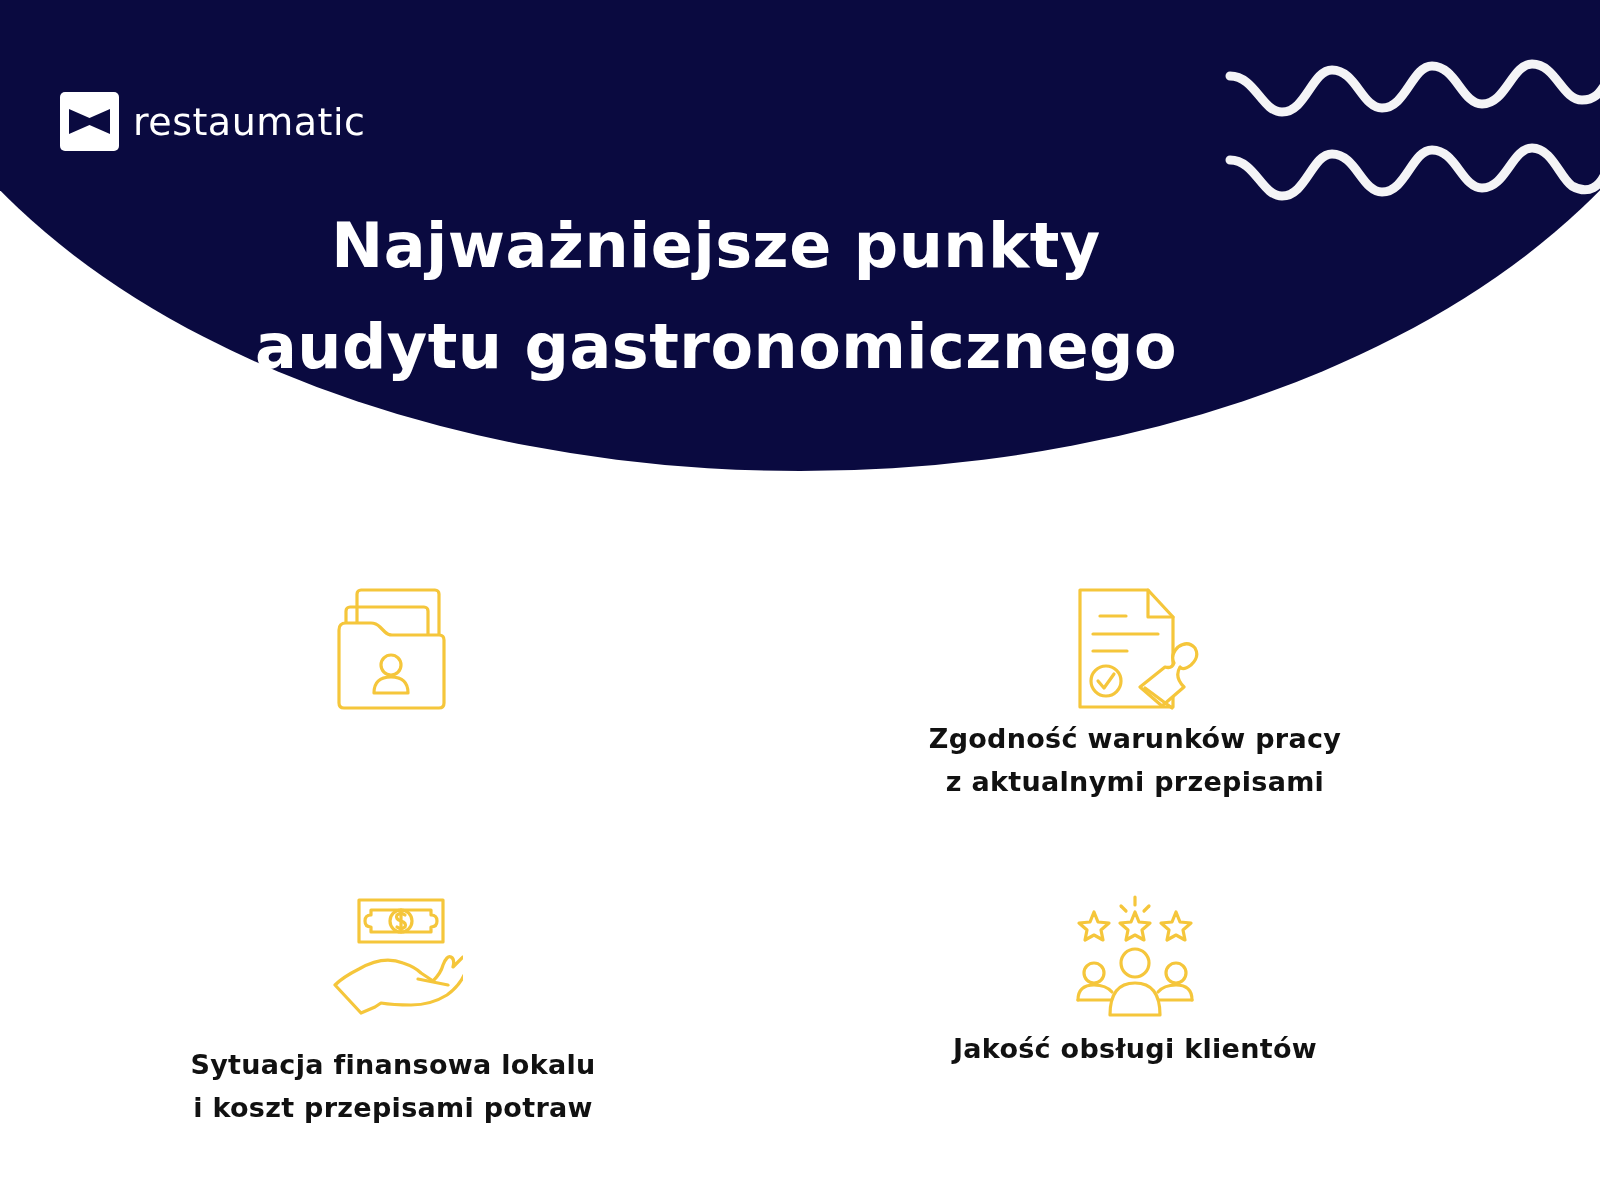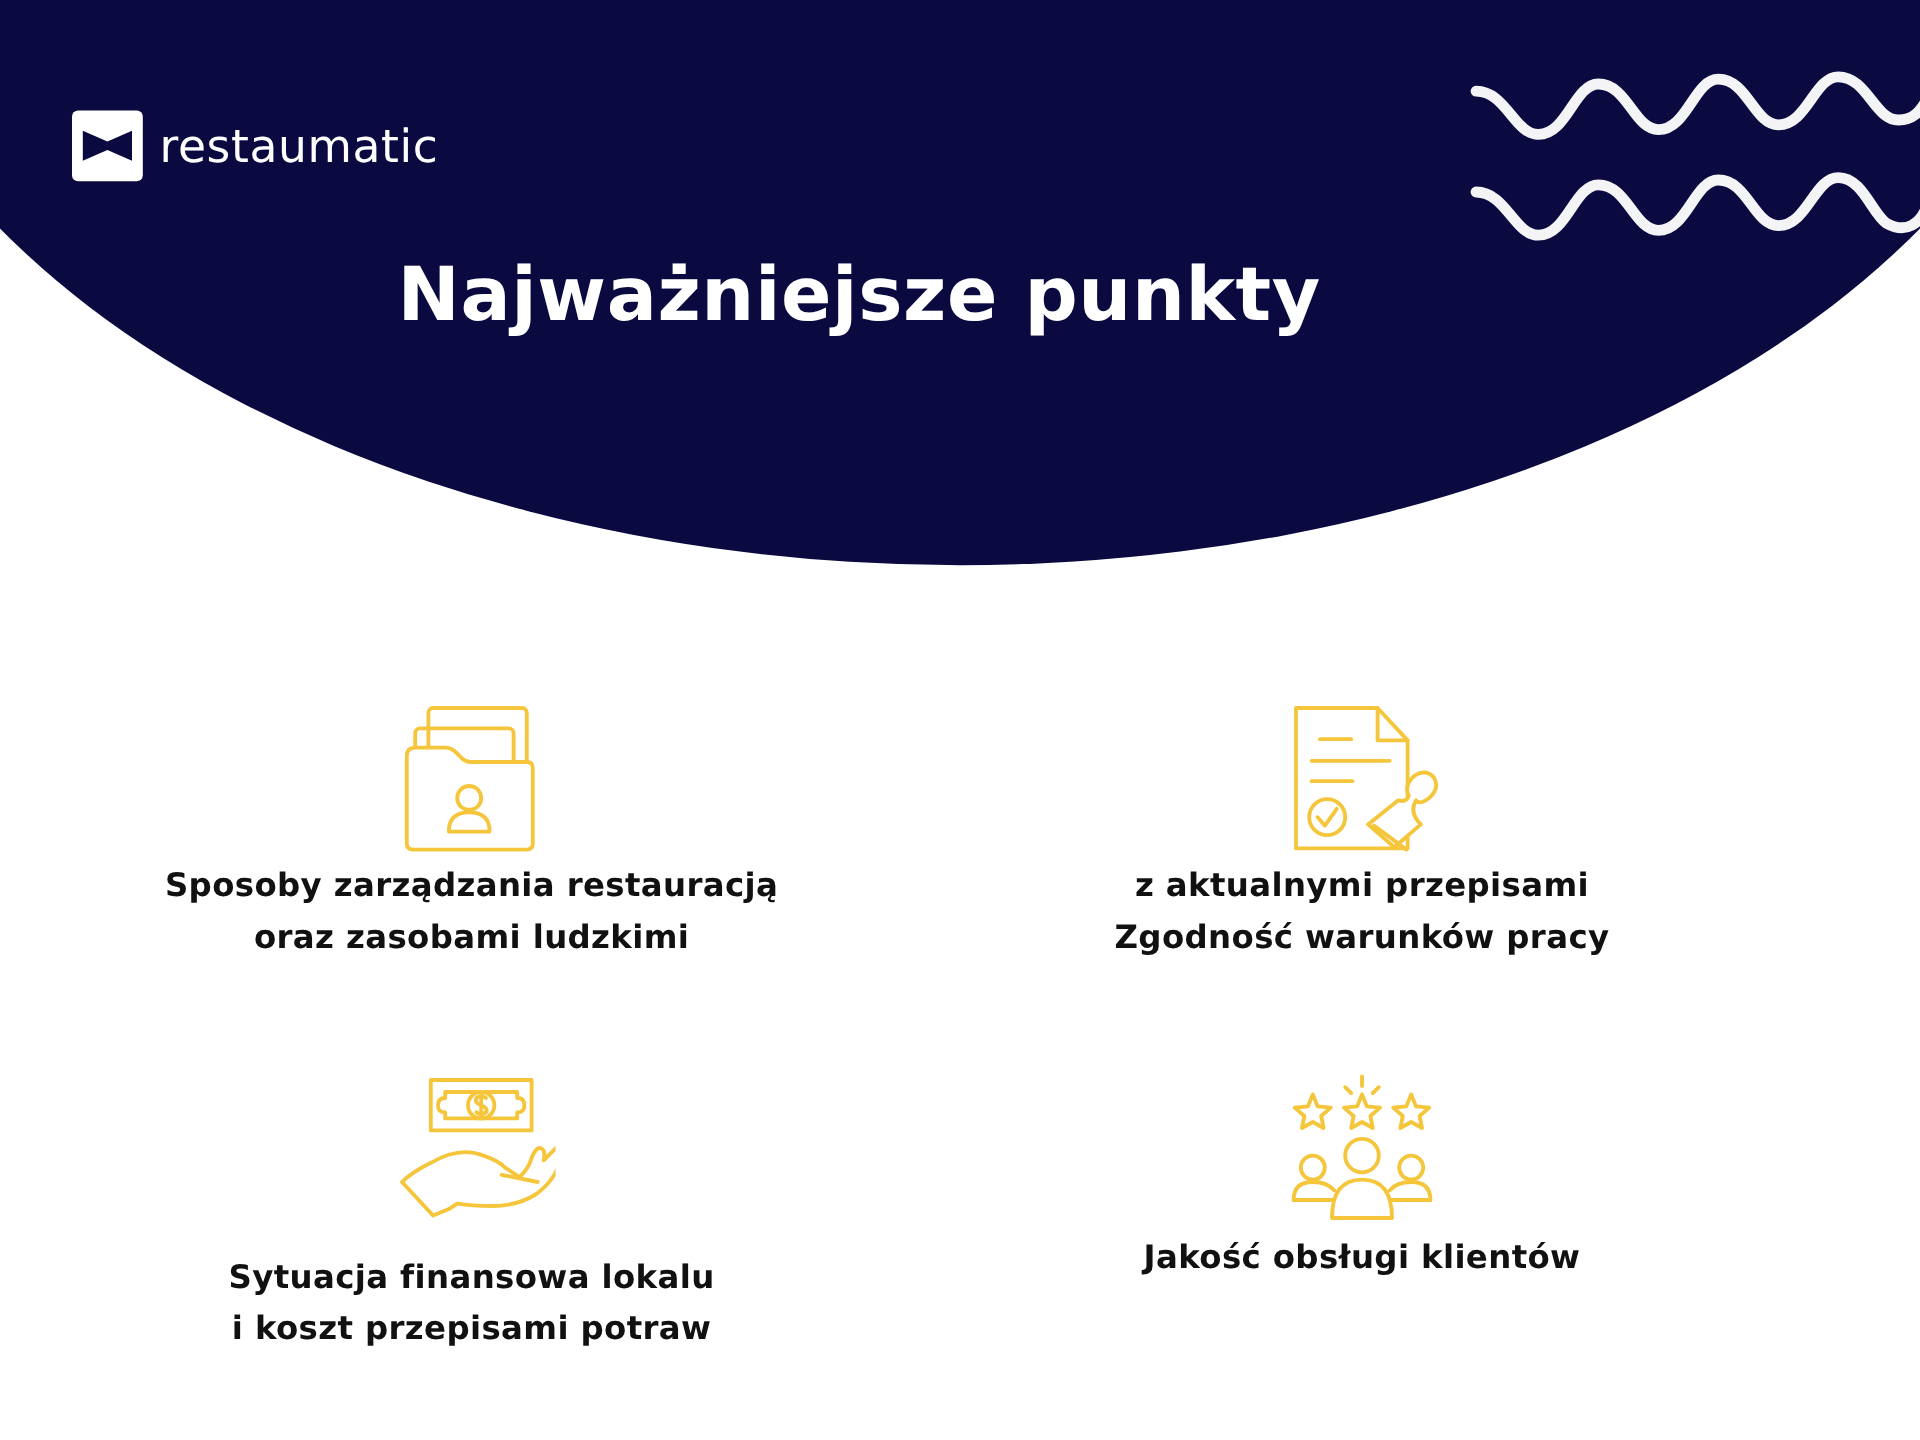--- a/index.html
+++ b/index.html
@@ -45,51 +45,48 @@
   <div class="logo-mark">
     <svg width="59" height="59" viewBox="0 0 59 59">
       <path d="M9,17 L29.5,26 L50,17 L50,42 L29.5,33 L9,42 Z" fill="#0a0a40"></path>
     </svg>
   </div>
   <span class="logo-text">restaumatic</span>
 </div>
 
 <div class="title">
   <div>Najważniejsze punkty</div>
+  <div>audytu gastronomicznego</div>
 </div>
 
 <div class="card" style="left:43px; top:585px;">
   <svg class="icon" width="130" height="130" viewBox="0 0 130 130" fill="none" stroke="#f5c63b" stroke-width="3.2" stroke-linejoin="round" stroke-linecap="round">
     <rect x="29" y="5" width="82" height="82" rx="4"></rect>
     <rect x="18" y="22" width="82" height="82" rx="4"></rect>
     <path d="M11,45 Q11,38 18,38 L43,38 Q48,38 52,42 L57,47 Q60,50 64,50 L111,50 Q116,50 116,55 L116,118 Q116,123 111,123 L16,123 Q11,123 11,118 Z" fill="#ffffff"></path>
     <circle cx="63" cy="80" r="10"></circle>
     <path d="M46,108 Q46,92 63,92 Q80,92 80,108 Z"></path>
   </svg>
-  <div class="label" style="margin-top:2px;">
-    <div>Sposoby zarządzania restauracją</div>
-    <div>oraz zasobami ludzkimi</div>
-  </div>
 </div>
 
 <div class="card" style="left:785px; top:585px;">
   <svg class="icon" width="130" height="130" viewBox="0 0 130 130" fill="none" stroke="#f5c63b" stroke-width="3.2" stroke-linejoin="round" stroke-linecap="round">
     <path d="M10,5 L78,5 L103,32 L103,122 L10,122 Z"></path>
     <path d="M78,5 L78,32 L103,32" fill="none"></path>
     <line x1="30" y1="31" x2="56" y2="31"></line>
     <line x1="23" y1="49" x2="88" y2="49"></line>
     <line x1="23" y1="66" x2="57" y2="66"></line>
     <circle cx="36" cy="96" r="15"></circle>
     <path d="M28,96 L34,103 L44,89"></path>
     <path d="M70,102 L95,82 Q102,84 104,78 Q100,70 108,62 Q118,55 125,63 Q130,72 121,80 Q113,86 110,82 Q104,92 114,102 L92,121 Z" fill="#ffffff"></path>
     <line x1="75" y1="103" x2="102" y2="123"></line>
   </svg>
   <div class="label" style="margin-top:2px;">
+    <div>Zgodność warunków pracy</div>
     <div>z aktualnymi przepisami</div>
-    <div>Zgodność warunków pracy</div>
   </div>
 </div>
 
 <div class="card" style="left:43px; top:895px;">
   <svg class="icon" width="140" height="130" viewBox="0 0 140 130" fill="none" stroke="#f5c63b" stroke-width="3.2" stroke-linejoin="round" stroke-linecap="round">
     <rect x="36" y="5" width="84" height="42"></rect>
     <path d="M48,15 L108,15 L108,20 Q114,20 114,26 Q114,32 108,32 L108,37 L48,37 L48,32 Q42,32 42,26 Q42,20 48,20 Z"></path>
     <circle cx="78" cy="26" r="11"></circle>
     <path d="M82,20 Q78,17 74,20 Q72,24 78,26 Q84,28 82,32 Q78,35 74,32"></path>
     <line x1="78" y1="15" x2="78" y2="37"></line>

